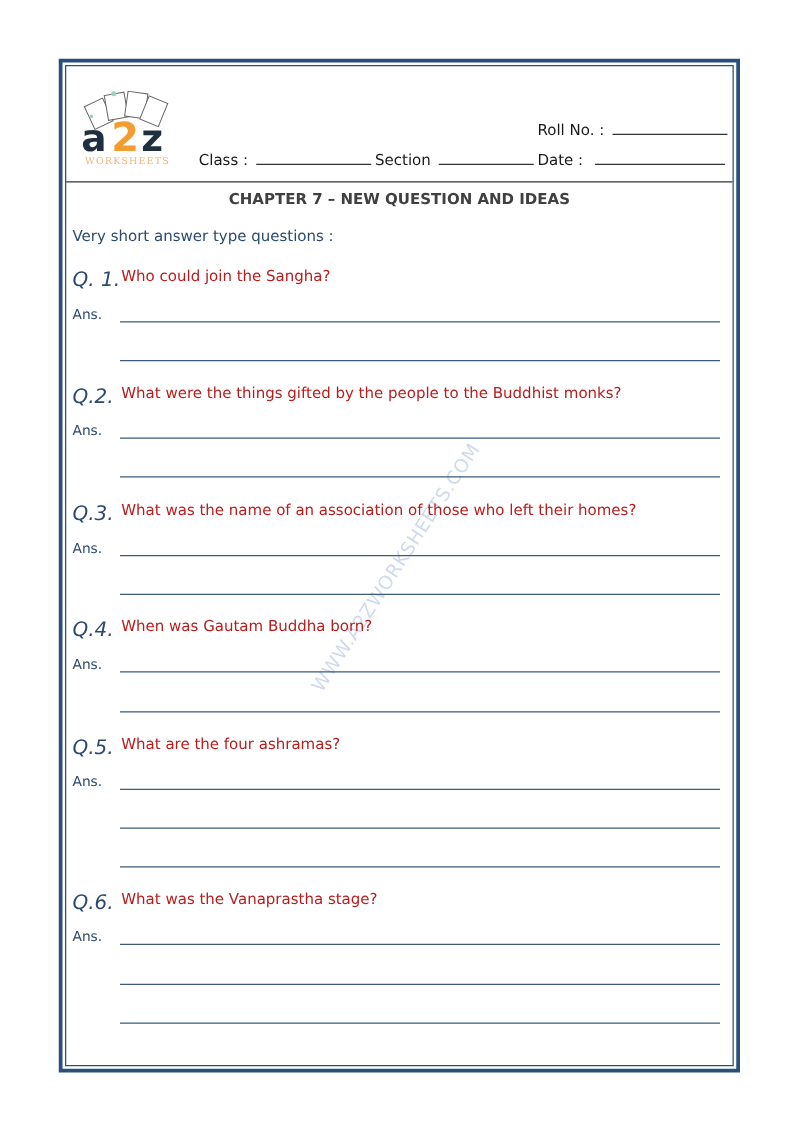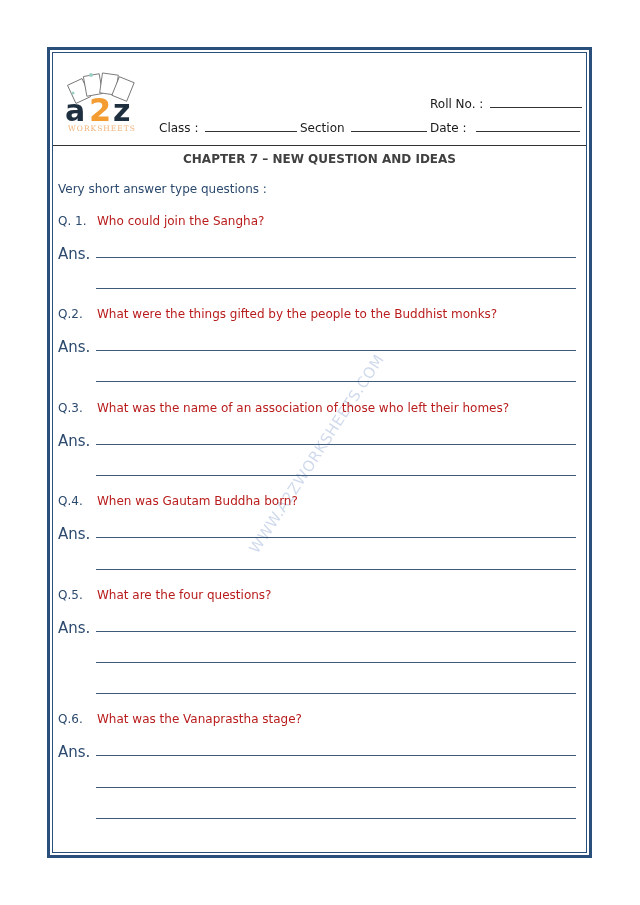--- a/index.html
+++ b/index.html
@@ -30,23 +30,23 @@
   .field-row { position: absolute; font-size: 12px; color: #1a1a1a; white-space: nowrap; }
   .field-label { display: inline-block; }
   .blank { display: inline-block; border-bottom: 1px solid #333; height: 11px; vertical-align: baseline; }
 
   .chapter-title {
     position: absolute; left: 53px; top: 152px; width: 533px; text-align: center;
     font-weight: bold; font-size: 12px; color: #404040;
   }
   .intro { position: absolute; left: 58px; top: 182px; font-size: 12px; color: #2c4a6e; }
 
-  .q-num { position: absolute; left: 58px; font-size: 12px; color: #2c4a6e; }
+  .q-num { position: absolute; left: 58px; font-size: 16px; color: #2c4a6e; font-style: italic; }
   .q-text { position: absolute; left: 97px; font-size: 12px; color: #b91c1c; }
-  .ans-label { position: absolute; left: 58px; font-size: 15px; color: #2c4a6e; }
+  .ans-label { position: absolute; left: 58px; font-size: 11px; color: #2c4a6e; }
   .ans-line { position: absolute; left: 96px; width: 480px; border-top: 1px solid #3d5a7a; height: 0; }
 
   .watermark {
     position: absolute; left: 200px; top: 445px; transform: rotate(-57deg);
     transform-origin: center; font-size: 15px; color: rgba(120,150,200,0.35);
     letter-spacing: 0.5px; white-space: nowrap; pointer-events: none;
   }
 </style>
 </head>
 <body>
@@ -115,21 +115,21 @@
 <div class="ans-line" style="top:444px;"></div>
 <div class="ans-line" style="top:475px;"></div>
 
 <div class="q-num" style="top:494px;">Q.4.</div>
 <div class="q-text" style="top:494px;">When was Gautam Buddha born?</div>
 <div class="ans-label" style="top:525px;">Ans.</div>
 <div class="ans-line" style="top:537px;"></div>
 <div class="ans-line" style="top:569px;"></div>
 
 <div class="q-num" style="top:588px;">Q.5.</div>
-<div class="q-text" style="top:588px;">What are the four questions?</div>
+<div class="q-text" style="top:588px;">What are the four ashramas?</div>
 <div class="ans-label" style="top:619px;">Ans.</div>
 <div class="ans-line" style="top:631px;"></div>
 <div class="ans-line" style="top:662px;"></div>
 <div class="ans-line" style="top:693px;"></div>
 
 <div class="q-num" style="top:712px;">Q.6.</div>
 <div class="q-text" style="top:712px;"> What was the Vanaprastha stage?</div>
 <div class="ans-label" style="top:743px;">Ans.</div>
 <div class="ans-line" style="top:755px;"></div>
 <div class="ans-line" style="top:787px;"></div>

